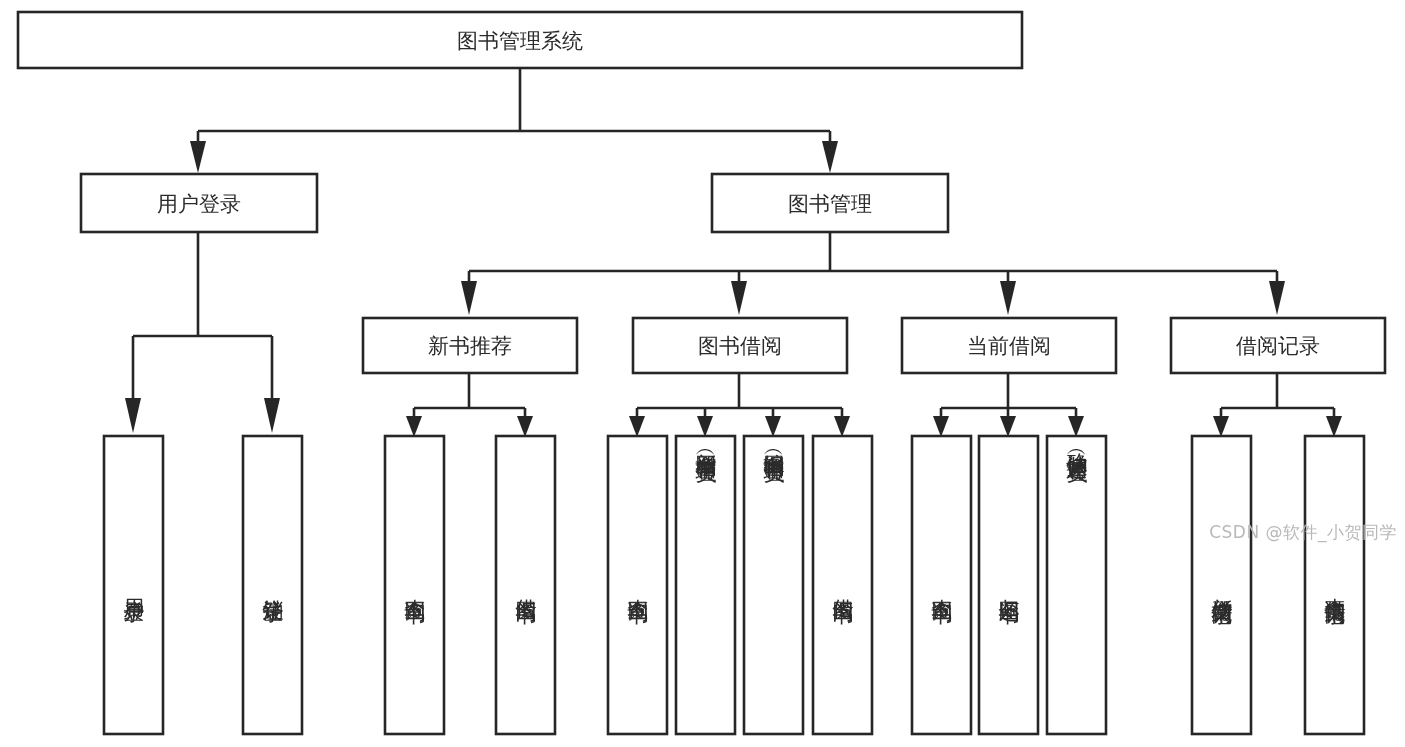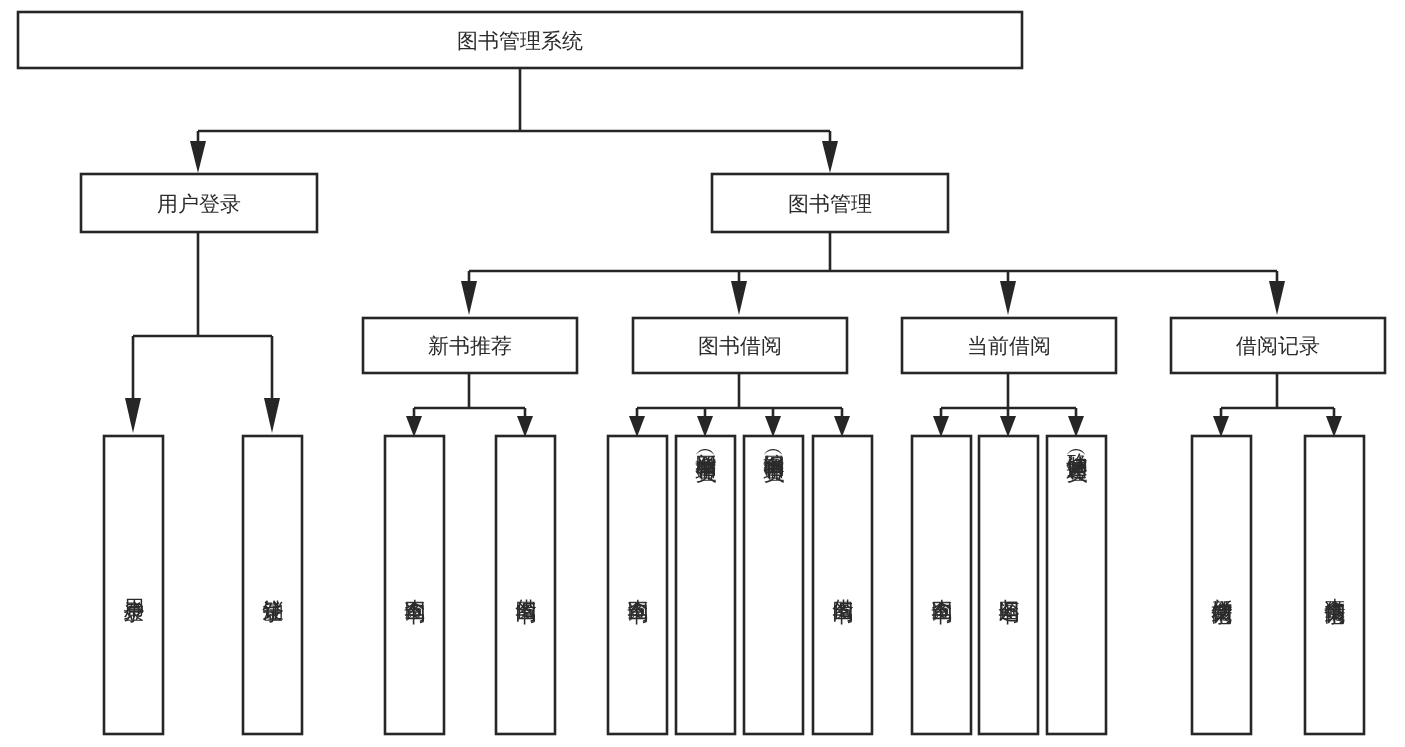--- a/index.html
+++ b/index.html
@@ -236,14 +236,15 @@
     <span class="leaf-label">确认归还（管理员）</span>
   </div>
 
   <div class="leaf-label-wrap" style="left:1192px; top:436px; width:59px; height:298px;">
     <span class="leaf-label">新增借阅记录</span>
   </div>
   <div class="leaf-label-wrap" style="left:1305px; top:436px; width:59px; height:298px;">
     <span class="leaf-label">查询借阅记录</span>
   </div>
 
+  <div class="watermark">CSDN @软件_小贺同学</div>
 
 </div>
 
 </body></html>

